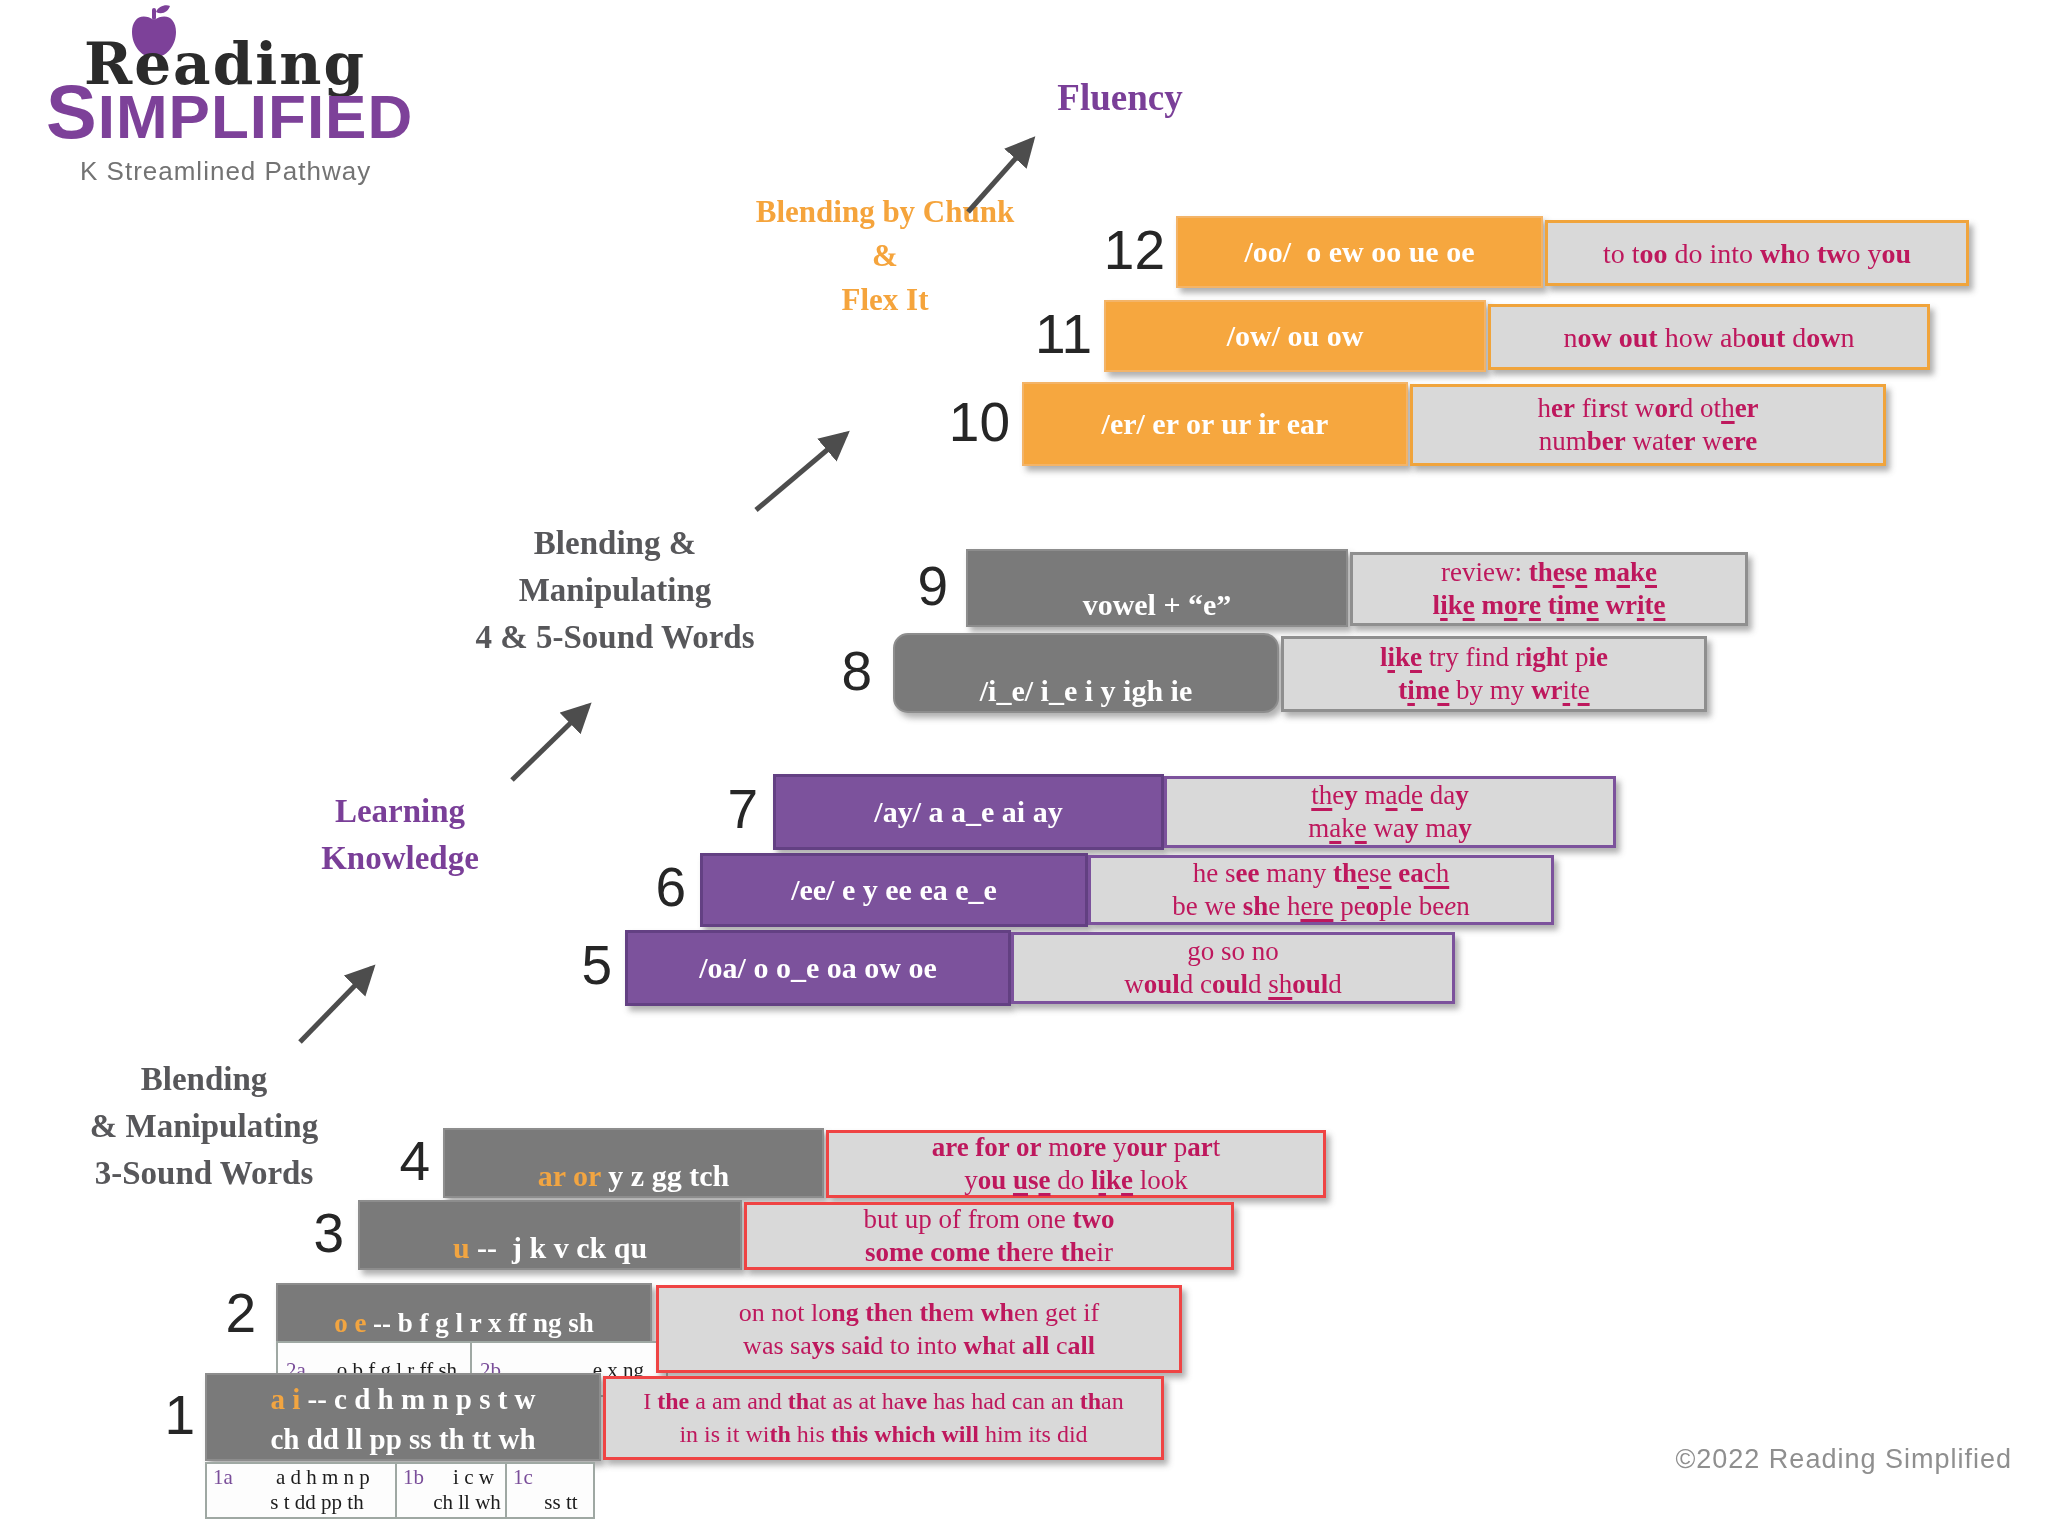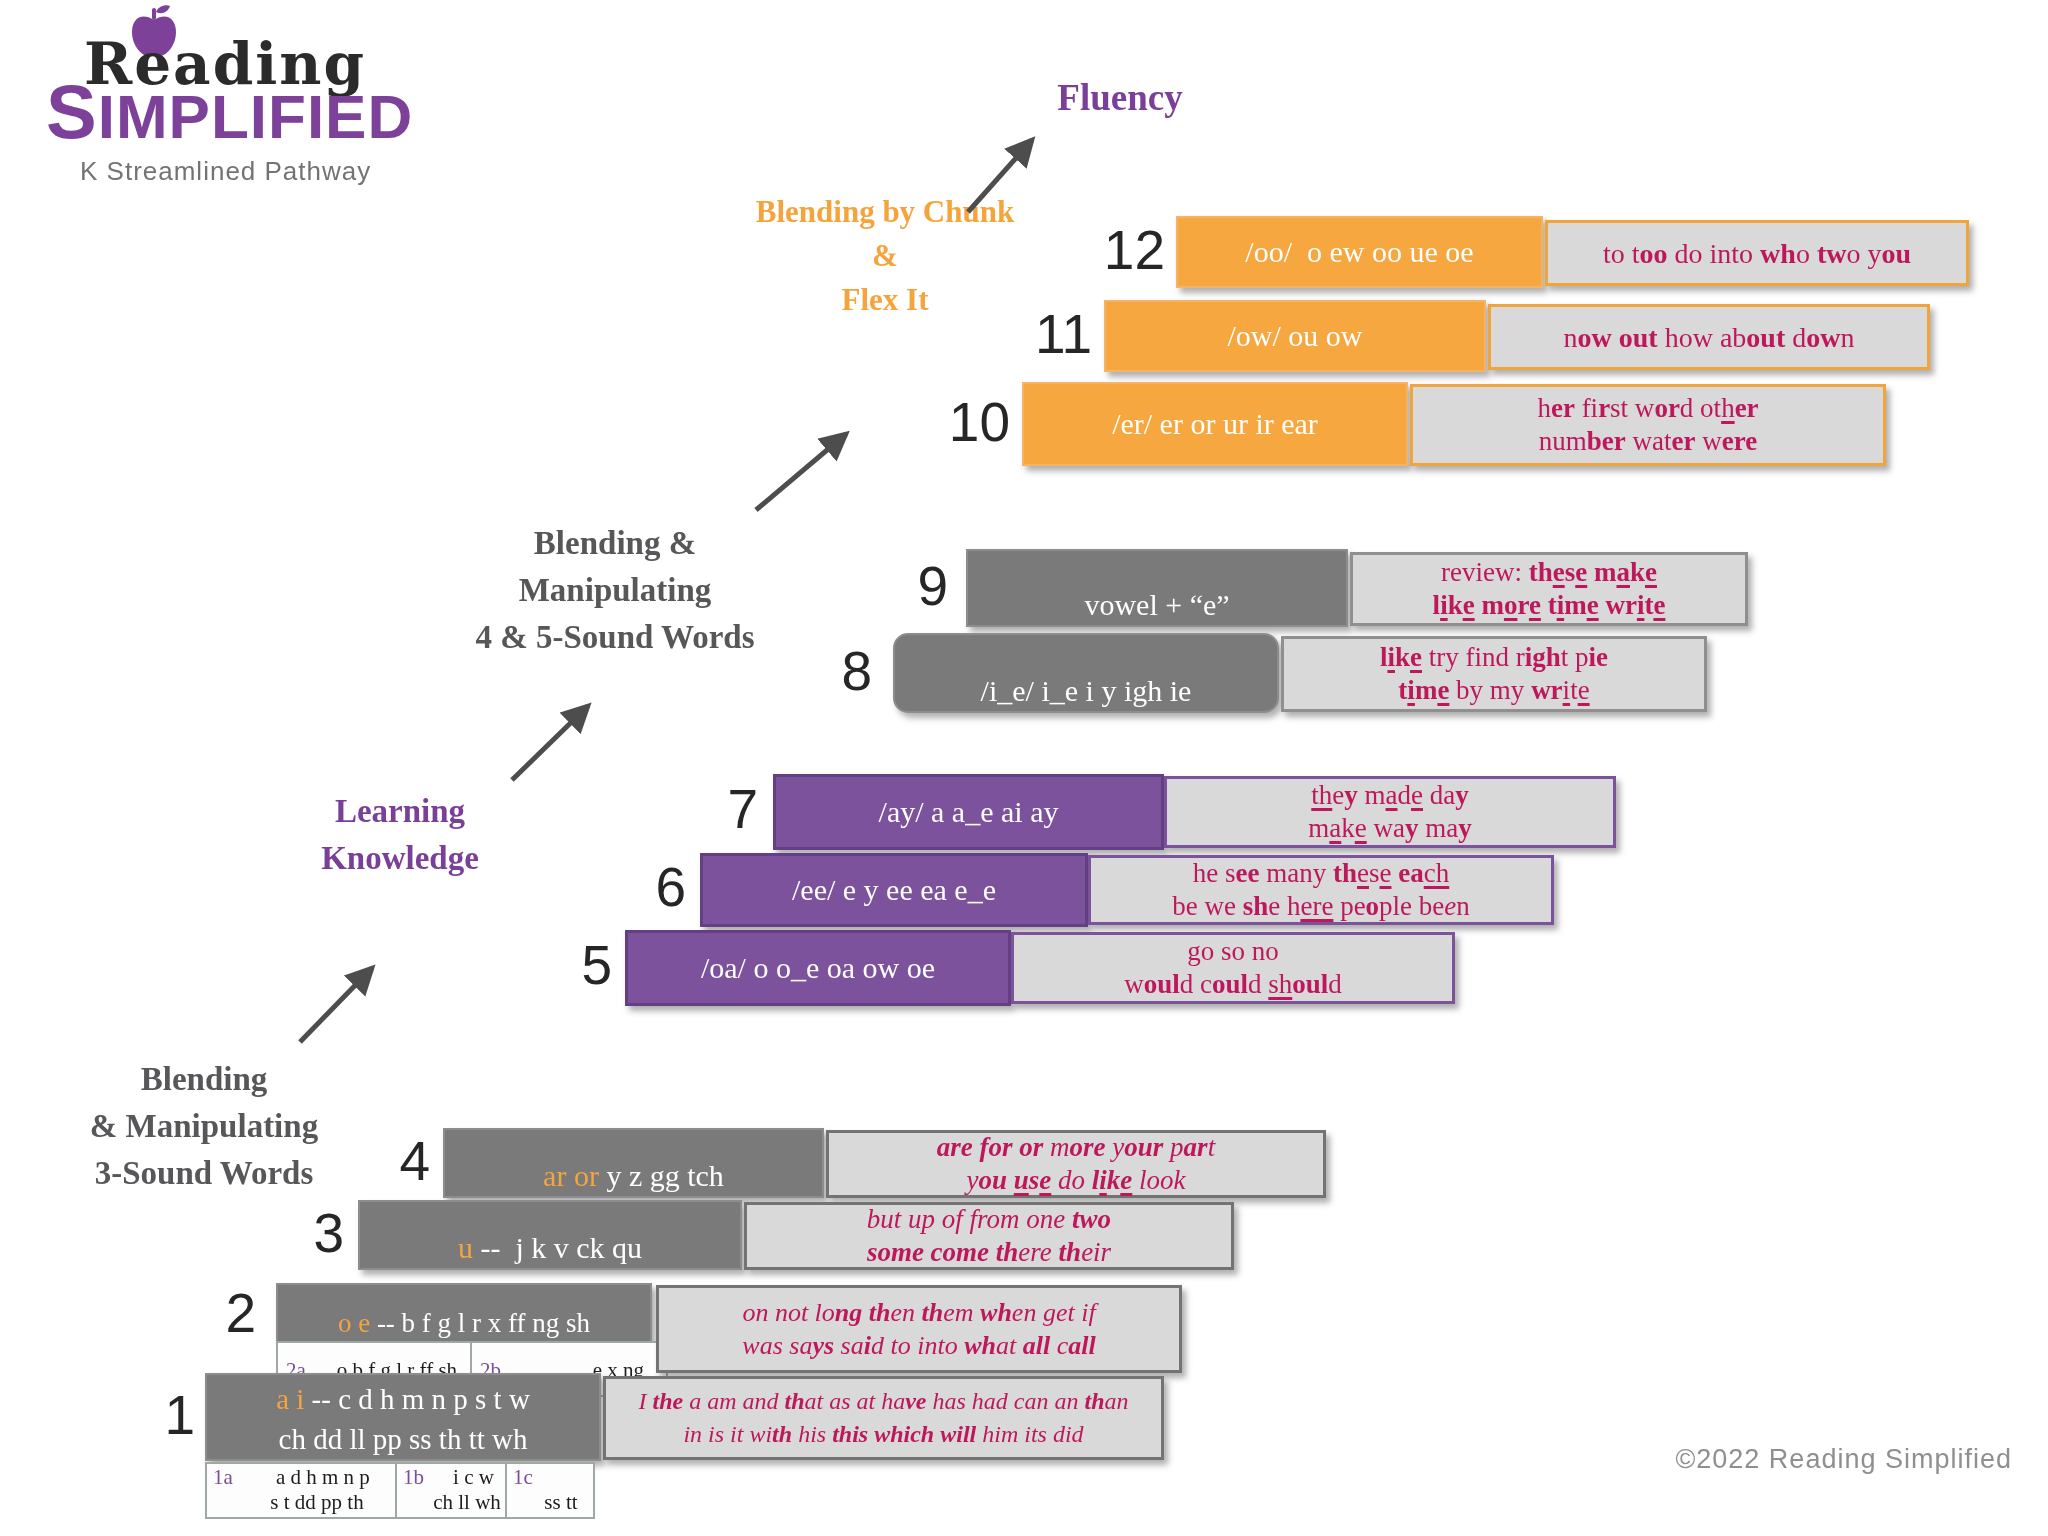--- a/index.html
+++ b/index.html
@@ -25,33 +25,33 @@
   .st-45{left:395px;top:520px;width:440px;font-size:33px;line-height:47px;color:#57575a;}
   .st-learn{left:180px;top:788px;width:440px;font-size:33px;line-height:47px;color:#7a3f98;}
   .st-3s{left:16px;top:1056px;width:376px;font-size:33px;line-height:47px;color:#57575a;}
 
   
   .row{position:absolute;left:0;width:2048px;}
   .num{position:absolute;display:flex;align-items:center;justify-content:flex-end;
        font-family:"Liberation Sans","DejaVu Sans",sans-serif;font-size:55px;color:#262626;}
   .gbox{position:absolute;display:flex;flex-direction:column;align-items:center;justify-content:center;
         color:#ffffff;font-size:30px;text-align:center;box-shadow:4px 5px 6px rgba(80,80,80,.45);}
-  .gbox .gl{white-space:nowrap;line-height:40px;}
+  .gbox .gl{white-space:nowrap;line-height:40px;font-weight:bold;}
   .gbox.or{background:#f6a73f;border:2px solid #f3b468;}
   .gbox.gy{background:#7a7a7a;border:2px solid #8d8d8d;justify-content:flex-end;}
   .gbox.pu{background:#7c529c;border:3px solid #634083;}
   .hl{color:#f2a541;}
   .wbox{position:absolute;background:#d9d9d9;display:flex;flex-direction:column;align-items:center;
         justify-content:center;color:#be185d;font-size:27px;line-height:33px;text-align:center;
         box-shadow:4px 5px 6px rgba(80,80,80,.45);}
   .wbox .wl{white-space:nowrap;}
   .wbox.or{border:3px solid #f0a43c;}
   .wbox.gy{border:3px solid #8f8f8f;}
   .wbox.pu{border:3px solid #7c529c;}
-  .wbox.dk{border:3px solid #737373;font-style:italic;}
+  .wbox.dk{border:3px solid #ef4444;}
   .wbox u, .gbox u{text-decoration-thickness:3px;text-underline-offset:4px;}
   .f26{font-size:26px;}
   .f24{font-size:24px;}
   .g27{font-size:27px;}
   .g29{font-size:29px;}
 
   
   .sub{position:absolute;background:#fdfdfd;border:2px solid #9fa8a3;color:#1d1d1d;
        font-size:21px;line-height:25px;}
   .sub .lbl{color:#7a4e9a;}

